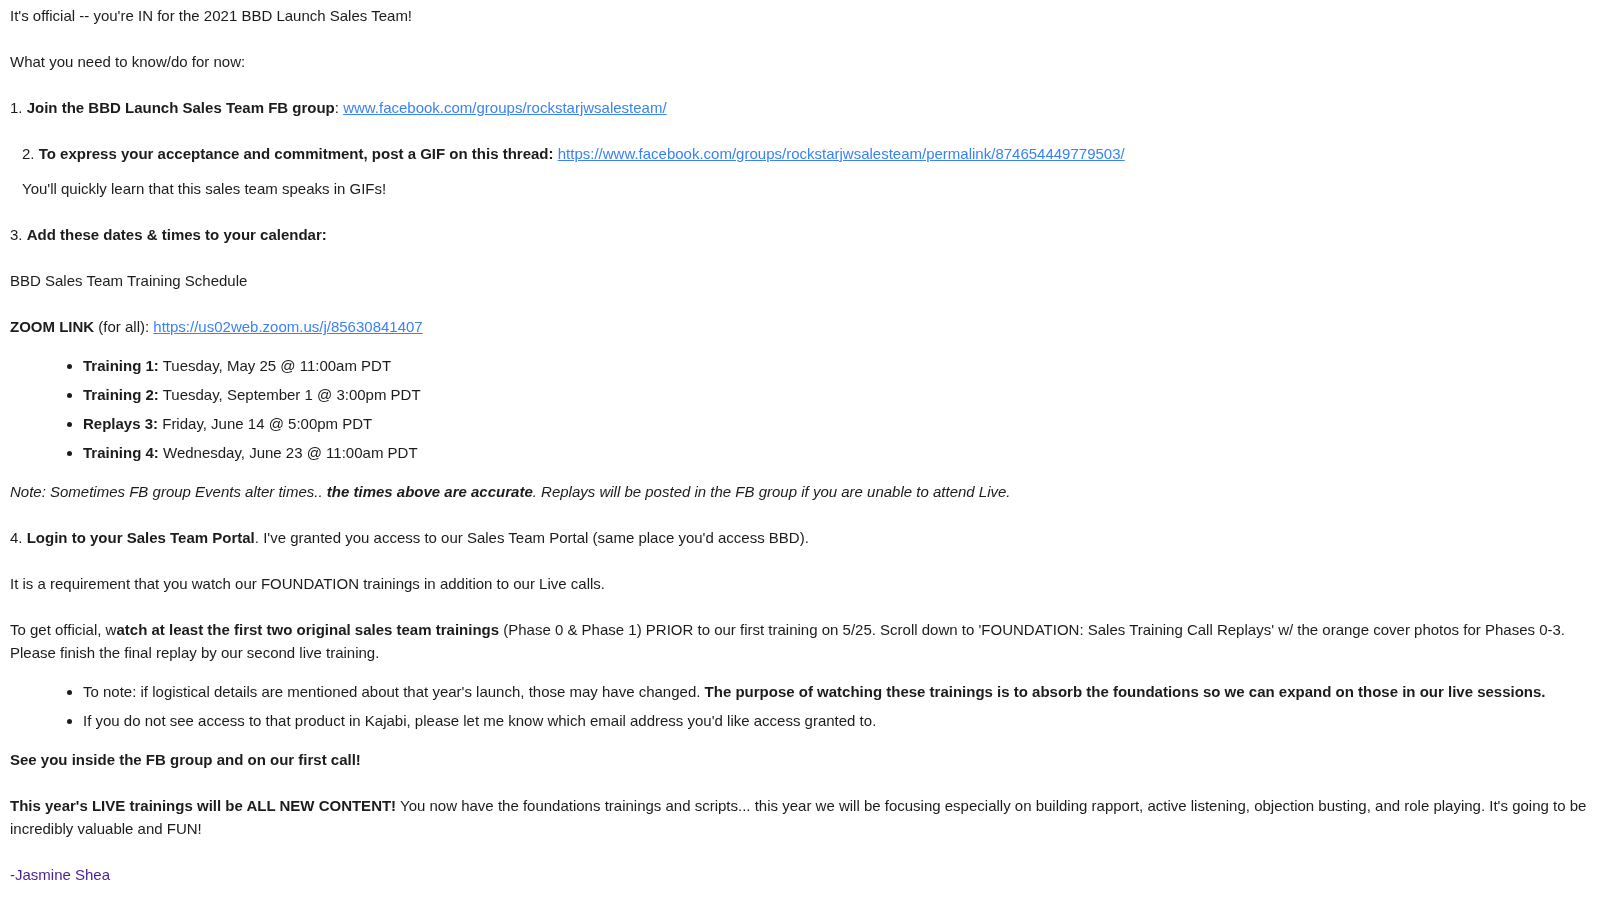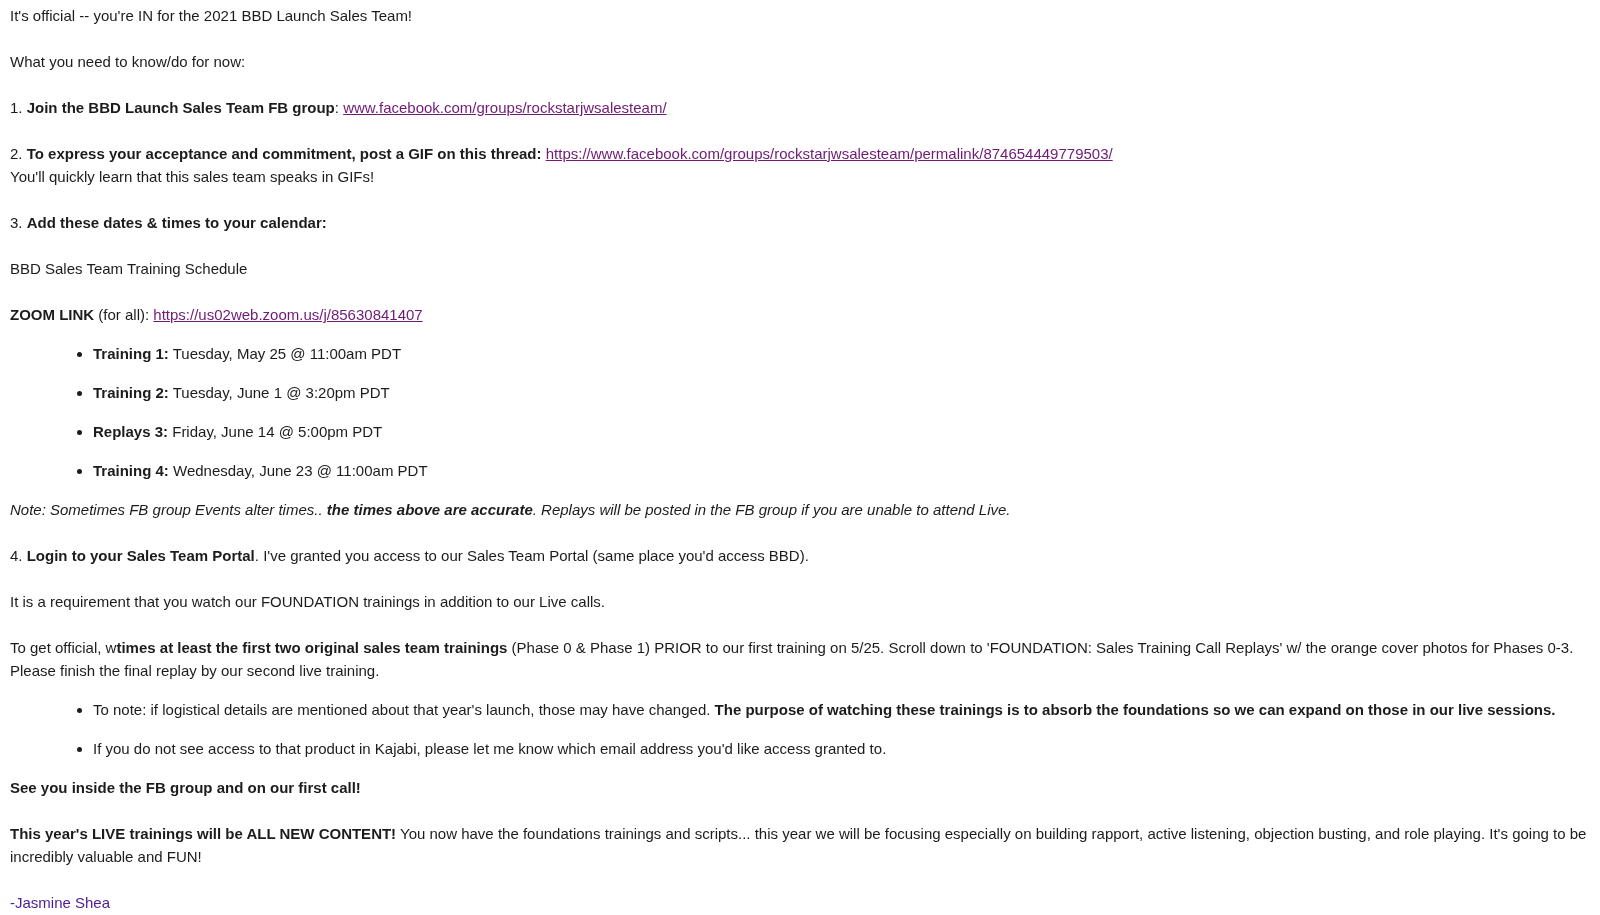--- a/index.html
+++ b/index.html
@@ -8,28 +8,28 @@
     box-sizing: border-box;
     padding: 4px 10px;
     overflow: hidden;
     font-family: "Liberation Sans", sans-serif;
     font-size: 15px;
     line-height: 23px;
     color: #1c1c1c;
   }
   .para { margin: 0 0 23px 0; }
   .tight { margin-bottom: 0; }
-  .line { margin: 0; }
+  .line { margin: 12px; }
   .b  { font-weight: bold; }
   .i  { font-style: italic; }
   .bi { font-weight: bold; font-style: italic; }
   .u  { }
-  .link { color: #701a75; text-decoration: underline; cursor: pointer; }
+  .link { color: #3b82f6; text-decoration: underline; cursor: pointer; }
   ul.blist { margin: 16px 0; padding-left: 67px; list-style: disc; }
-  ul.blist li { margin: 16px; padding: 0; }
+  ul.blist li { margin: 6px; padding: 0; }
   .sig { color: #4c1d95; }
 </style>
 </head>
 <body>
 
 <div>
 
   <div class="para">It's official -- you're IN for the 2021 BBD Launch Sales Team!</div>
 
   <div class="para">What you need to know/do for now:</div>
@@ -55,42 +55,42 @@
 
   <div class="para tight">
     <span class="b">ZOOM LINK</span><span> (for all): </span><a class="link">https://us02web.zoom.us/j/85630841407</a>
   </div>
 
   <ul class="blist">
     <li>
       <span class="b">Training 1:</span><span> Tuesday, May 25 @ 11:00am PDT</span>
     </li>
     <li>
-      <span class="b">Training 2:</span><span> Tuesday, June 1 @ 3:20pm PDT</span>
+      <span class="b">Training 2:</span><span> Tuesday, September 1 @ 3:00pm PDT</span>
     </li>
     <li>
       <span class="b">Replays 3:</span><span> Friday, June 14 @ 5:00pm PDT</span>
     </li>
     <li>
       <span class="b">Training 4:</span><span> Wednesday, June 23 @ 11:00am PDT</span>
     </li>
   </ul>
 
   <div class="para">
     <span class="i">Note: Sometimes FB group Events alter times.. </span><span class="bi">the times above are accurate</span><span class="i">. Replays will be posted in the FB group if you are unable to attend Live.</span>
   </div>
 
   <div class="para">
     <span>4. </span><span class="b">Login to your Sales Team Portal</span><span>. I've granted you access to our Sales Team Portal (same place you'd access BBD).</span>
   </div>
 
   <div class="para">It is a requirement that you watch our FOUNDATION trainings in addition to our Live calls.</div>
 
   <div class="para tight">
-    <span>To get official, w</span><span class="b">times at least the first two original sales team trainings</span><span> (Phase 0 &amp; Phase 1) PRIOR to our first training on 5/25. Scroll down to 'FOUNDATION: Sales Training Call Replays' w/ the orange cover photos for Phases 0-3. Please finish the final replay by our second live training.</span>
+    <span>To get official, w</span><span class="b">atch at least the first two original sales team trainings</span><span> (Phase 0 &amp; Phase 1) PRIOR to our first training on 5/25. Scroll down to 'FOUNDATION: Sales Training Call Replays' w/ the orange cover photos for Phases 0-3. Please finish the final replay by our second live training.</span>
   </div>
 
 
   <ul class="blist">
     <li>
       <span>To note: if logistical details are mentioned about that year's launch, those may have changed. </span><span class="b">The purpose of watching these trainings is to absorb the foundations so we can expand on those in our live sessions.</span>
     </li>
     <li>If you do not see access to that product in Kajabi, please let me know which email address you'd like access granted to.</li>
   </ul>
 

